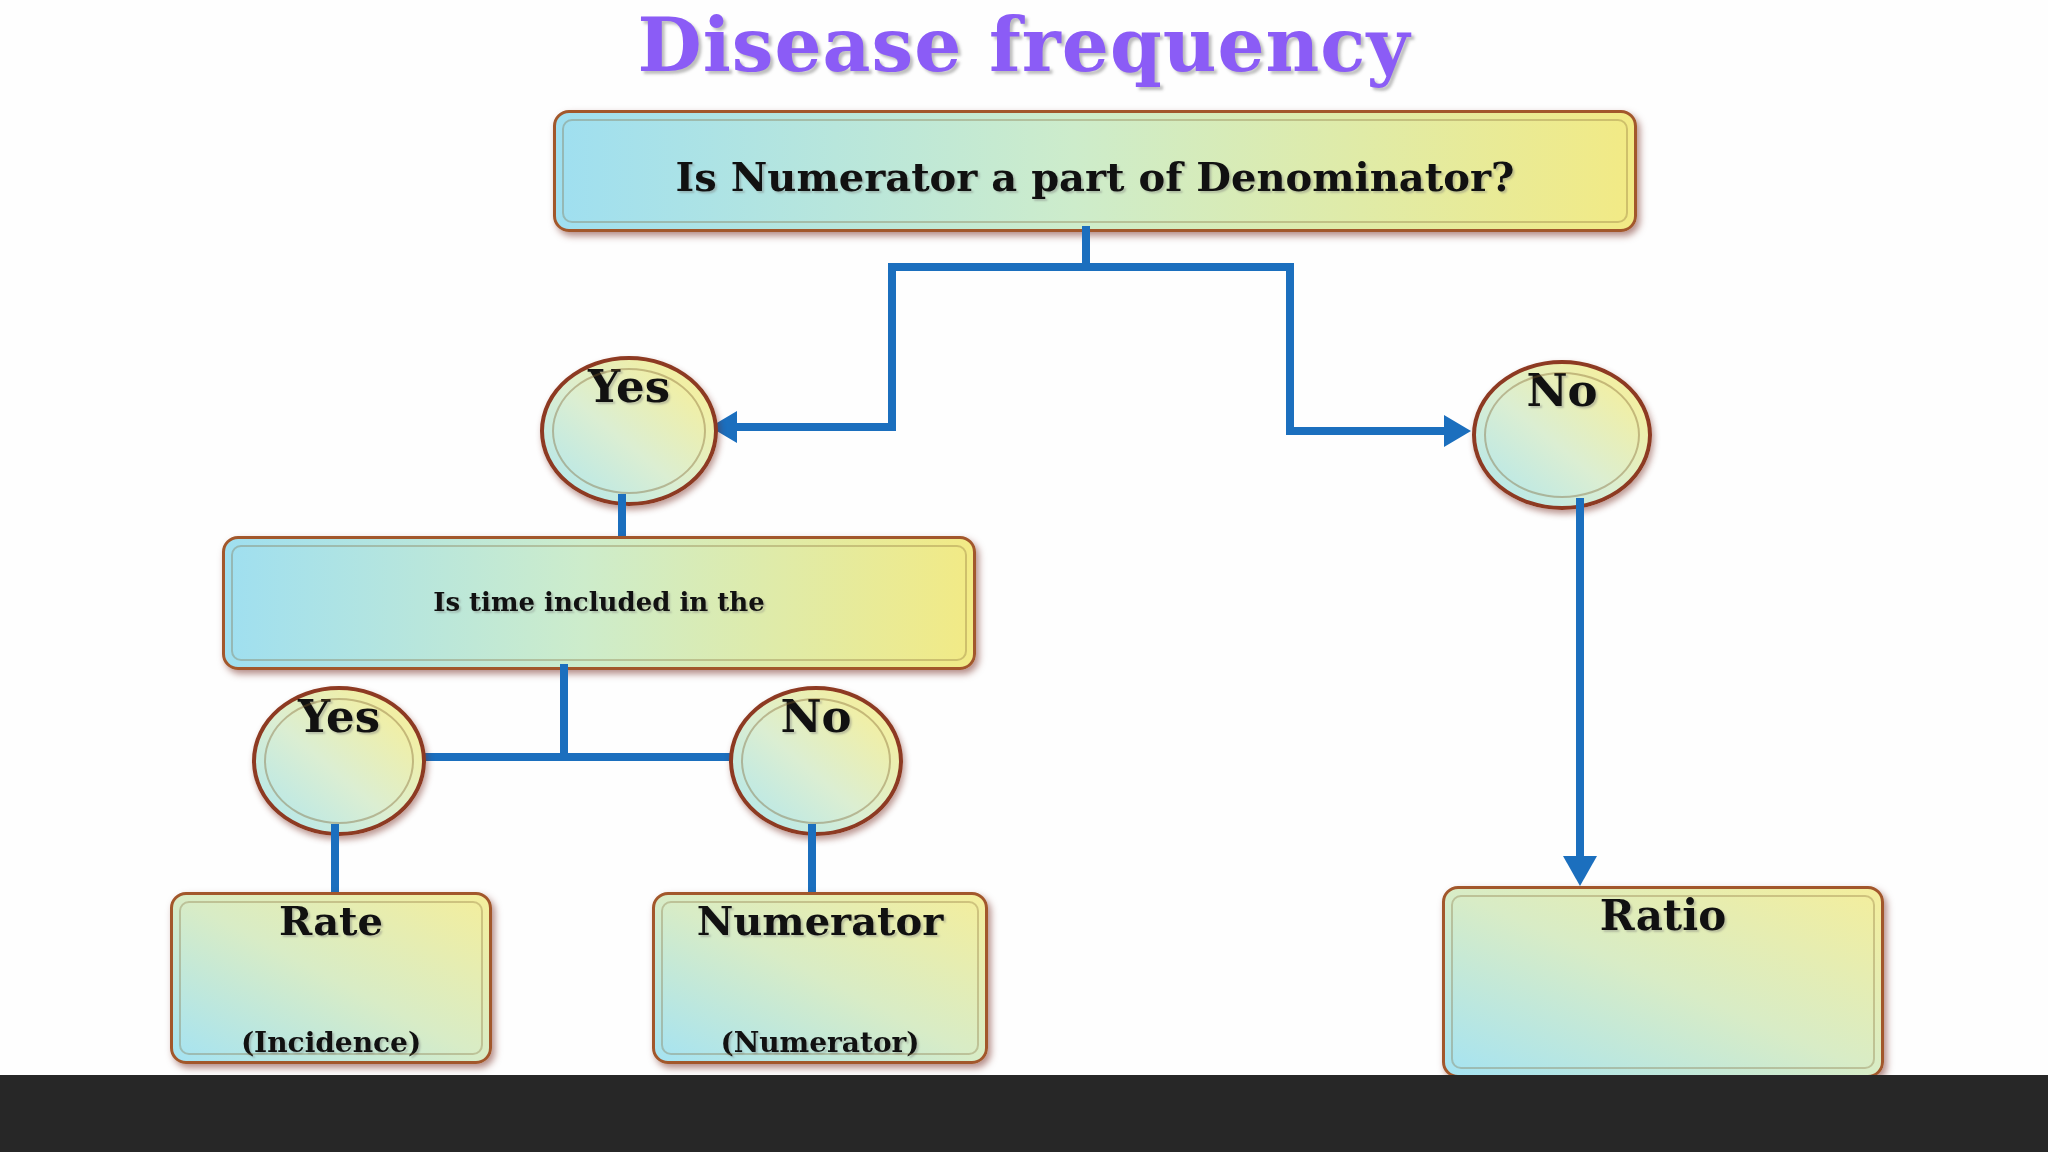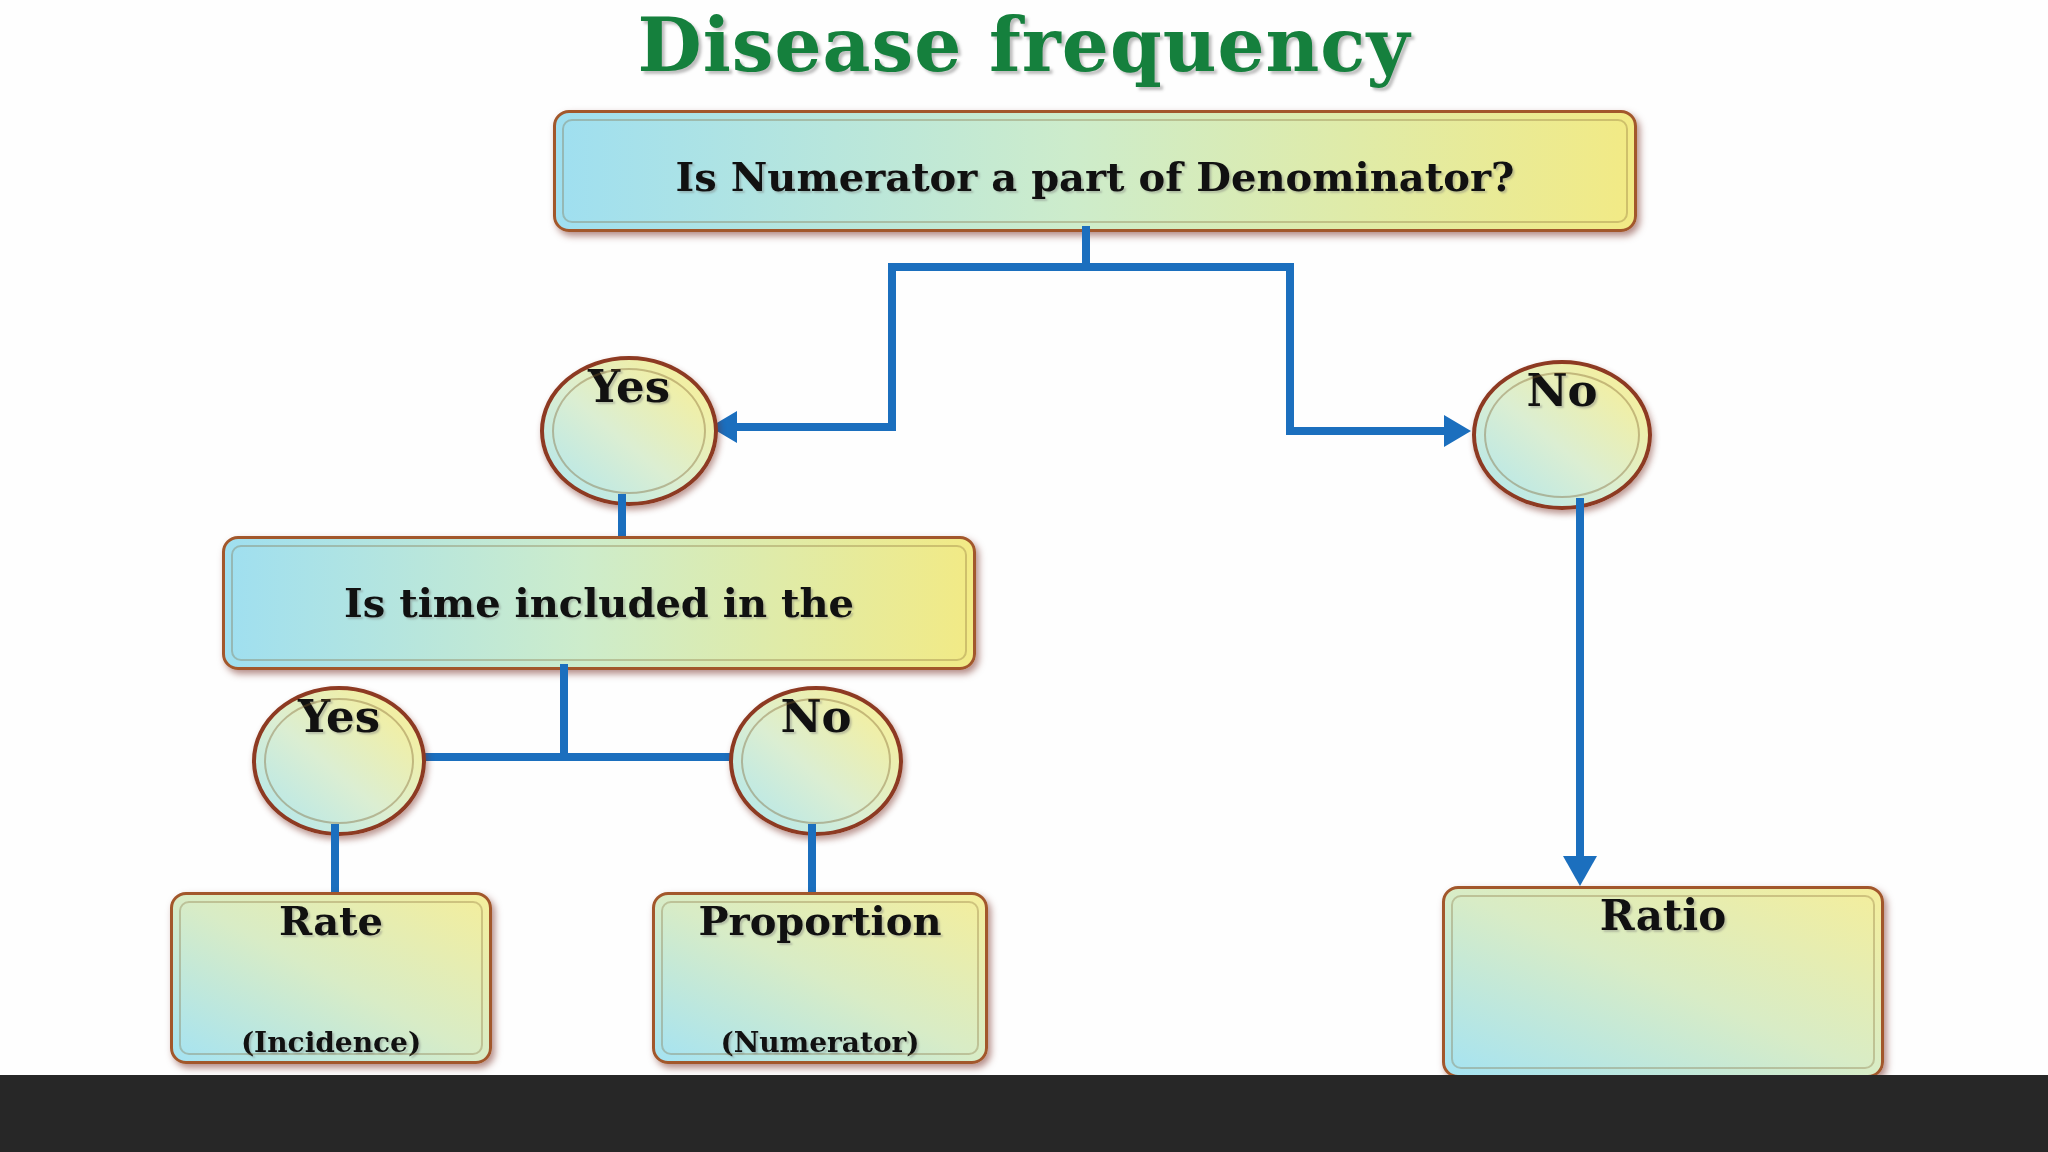--- a/index.html
+++ b/index.html
@@ -3,40 +3,40 @@
 <meta charset="utf-8">
 <style>
   html,body{margin:0;padding:0;background:#ffffff;}
   #slide{
     position:relative;width:2048px;height:1152px;overflow:hidden;background:#fefefe;
     font-family:"DejaVu Serif","Liberation Serif",serif;color:#111;
   }
   
   .title{
     position:absolute;top:2px;left:0;width:100%;text-align:center;
-    font-size:74px;font-weight:bold;color:#15803d;letter-spacing:1px;
+    font-size:74px;font-weight:bold;color:#8b5cf6;letter-spacing:1px;
     text-shadow:3px 3px 3px rgba(110,110,110,.45);
   }
   
   .box{
     position:absolute;border:3px solid #a2572b;border-radius:16px;
     box-shadow:3px 4px 7px rgba(110,30,20,.5);
     display:flex;flex-direction:column;align-items:center;justify-content:center;
     text-align:center;font-weight:bold;
   }
   .box::before{
     content:"";position:absolute;inset:6px;border-radius:10px;
     border:2px solid rgba(125,95,45,.30);pointer-events:none;
   }
   .qgrad{background:linear-gradient(to right,#9fdff0 0%,#cdeccb 48%,#f2ea85 100%);}
   .dgrad{background:linear-gradient(to top right,#a5e3f2 0%,#d8ecc6 50%,#f4ee9c 100%);justify-content:space-between;}
   .box .t1{font-size:40px;line-height:1.3;text-shadow:2px 2px 2px rgba(120,120,120,.4);}
   .box .t2{font-size:28px;line-height:1.3;text-shadow:2px 2px 2px rgba(120,120,120,.4);}
   #box-q1 .t1{font-size:40px;margin-top:12px;}
-  #box-q2 .t1,#box-q2 .t2{font-size:40px;line-height:1.35;}
+  #box-q2 .t1,#box-q2 .t2{font-size:26px;line-height:1.35;}
   #box-ratio .t1,#box-ratio .t2{font-size:42px;}
   
   .ellipse{
     position:absolute;border-radius:50%;border:4px solid #8d3a22;
     background:linear-gradient(to top right,#aee6ee 0%,#dbeed2 45%,#f1efa5 82%);
     box-shadow:2px 4px 6px rgba(110,30,20,.45);
     display:flex;align-items:flex-start;justify-content:center;
     font-size:45px;font-weight:bold;text-shadow:2px 2px 2px rgba(120,120,120,.4);
   }
   .ellipse::before{
@@ -99,21 +99,21 @@
   <div class="line" style="left:808px;top:824px;width:8px;height:70px;"></div>
 
   <div class="line" style="left:1576px;top:498px;width:8px;height:360px;"></div>
   <div class="head down" style="left:1563px;top:856px;"></div>
 
   <div class="box dgrad" id="box-rate" style="left:170px;top:892px;width:316px;height:166px;">
     <div class="t1">Rate</div>
     <div class="t2">(Incidence)</div>
   </div>
   <div class="box dgrad" id="box-proportion" style="left:652px;top:892px;width:330px;height:166px;">
-    <div class="t1">Proportion</div>
+    <div class="t1">Numerator</div>
     <div class="t2">(Numerator)</div>
   </div>
   <div class="box dgrad" id="box-ratio" style="left:1442px;top:886px;width:436px;height:186px;">
     <div class="t1">Ratio</div>
   </div>
 
   <div class="bottom-bar"></div>
 
 </div>
 

